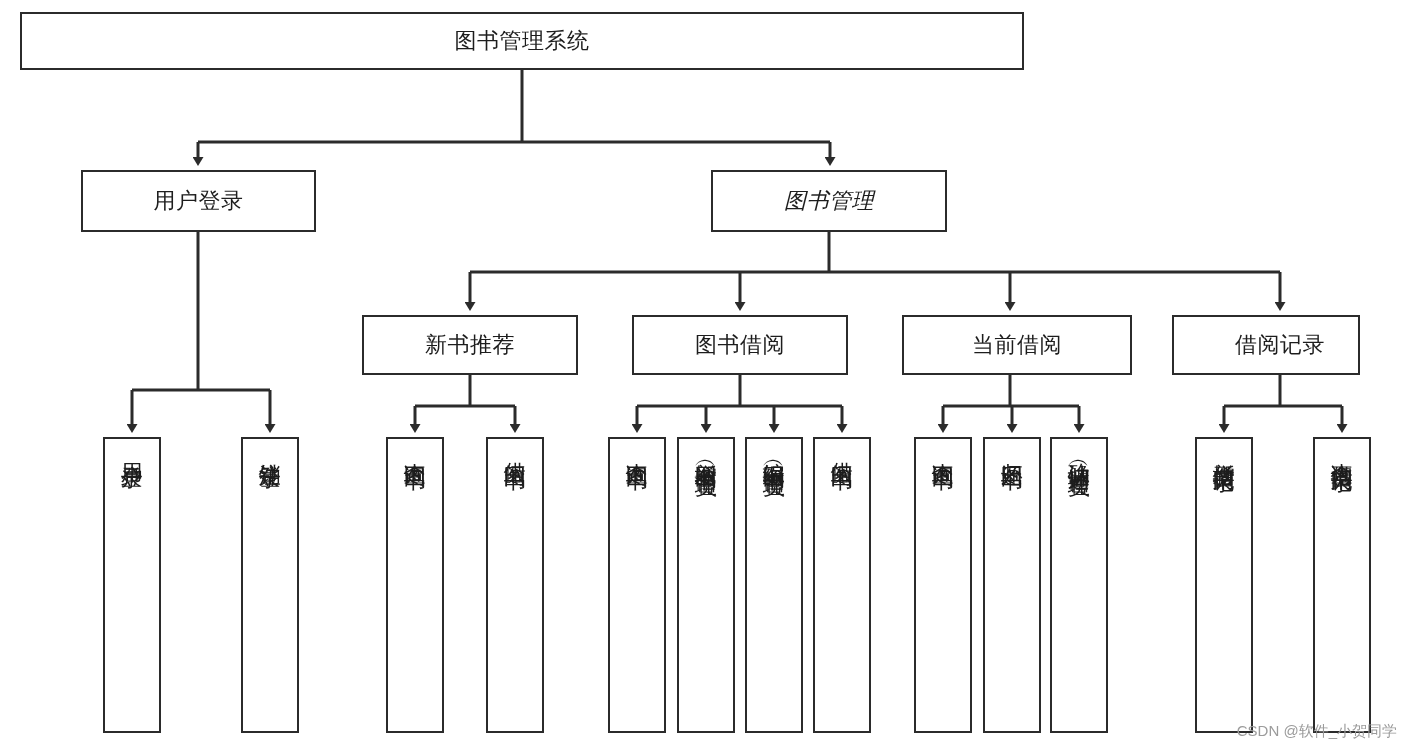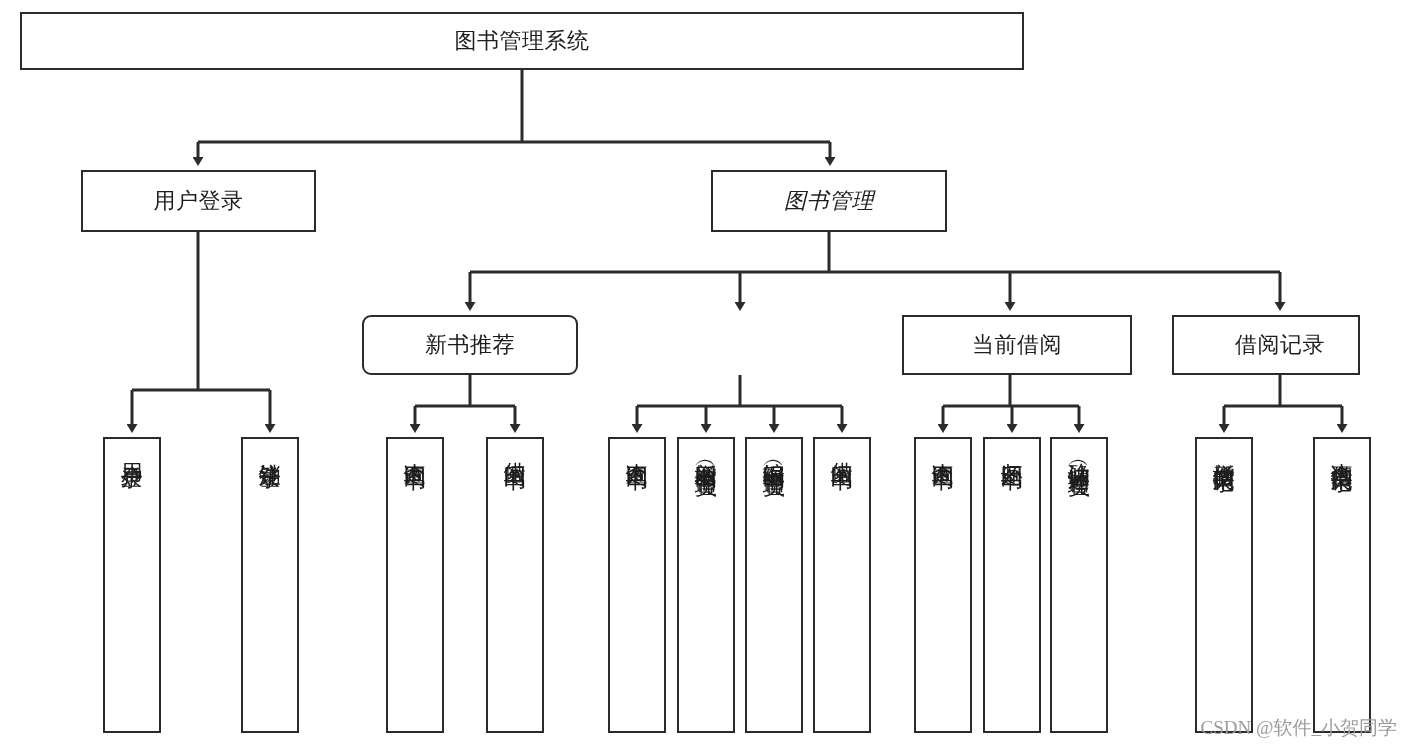--- a/index.html
+++ b/index.html
@@ -53,25 +53,25 @@
     text-orientation: upright;
     font-size: 22px;
     line-height: 1.06;
     letter-spacing: 2px;
     max-height: 100%;
   }
   .watermark {
     position: absolute;
     right: 8px;
     bottom: 6px;
-    font-size: 19px;
+    font-size: 15px;
     color: #9b9b9b;
     z-index: 5;
     white-space: nowrap;
-    font-family: Liberation Serif, serif;
+    font-family: Liberation Sans, sans-serif;
   }
 </style>
 </head>
 <body>
 
 <div id="canvas">
 
   <svg id="edges" viewBox="0 0 1405 747" xmlns="http://www.w3.org/2000/svg">
     <defs>
       <marker id="arrow" markerWidth="9" markerHeight="11" refX="1" refY="5.5" orient="auto" markerUnits="userSpaceOnUse">
@@ -126,22 +126,25 @@
     <span class="node-label">图书管理系统</span>
   </div>
 
   <div class="node h-node" style="left:81px;top:170px;width:235px;height:62px;">
     <span class="node-label">用户登录</span>
   </div>
   <div class="node h-node" style="left:711px;top:170px;width:236px;height:62px;font-style:italic;">
     <span class="node-label">图书管理</span>
   </div>
 
-  <div class="node h-node" style="left:362px;top:315px;width:216px;height:60px;border-radius:9px;">
+  <div class="node h-node" style="left:362px;top:315px;width:216px;height:60px;">
     <span class="node-label">新书推荐</span>
+  </div>
+  <div class="node h-node" style="left:632px;top:315px;width:216px;height:60px;">
+    <span class="node-label">图书借阅</span>
   </div>
   <div class="node h-node" style="left:902px;top:315px;width:230px;height:60px;">
     <span class="node-label">当前借阅</span>
   </div>
   <div class="node h-node" style="left:1172px;top:315px;width:188px;height:60px;padding-left:28px;">
     <span class="node-label">借阅记录</span>
   </div>
 
   <div class="node v-node" style="left:103px;top:437px;width:58px;height:296px;">
     <span class="node-label">用户登录</span>

